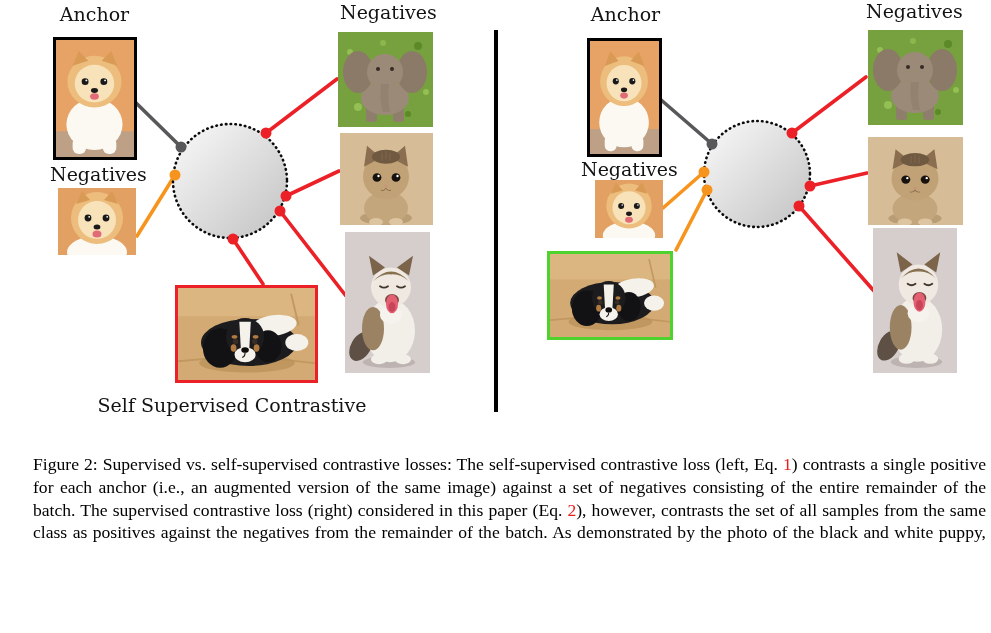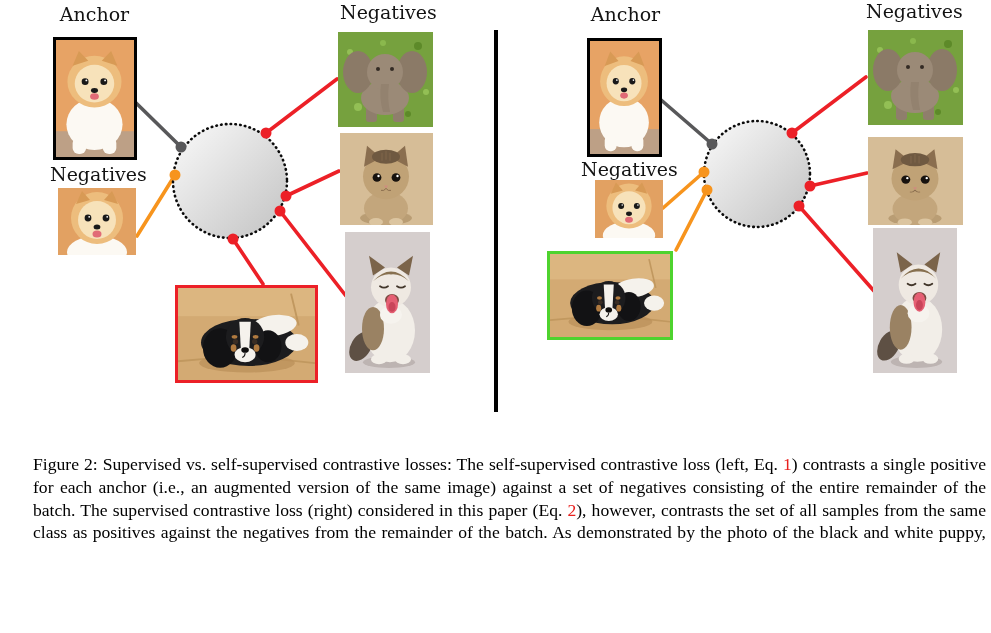--- a/index.html
+++ b/index.html
@@ -232,20 +232,21 @@
     <svg viewBox="0 0 85 143" preserveAspectRatio="none">
         <use href="#sym-kitten-white"></use>
       </svg>
   </div>
   <div class="img frame-red" style="left:175px;top:285px;width:143px;height:98px;">
     <svg viewBox="0 0 143 98" preserveAspectRatio="none">
         <use href="#sym-puppy"></use>
       </svg>
   </div>
 
+  <div class="label panel-caption" style="left:92px;top:394px;width:280px;">Self Supervised Contrastive</div>
 
   <div class="divider"></div>
 
   <div class="label diag-label" style="left:573px;top:3px;width:105px;">Anchor</div>
   <div class="img frame-black" style="left:587px;top:38px;width:75px;height:119px;">
     <svg viewBox="0 0 75 118" preserveAspectRatio="none">
         <use href="#sym-pom"></use>
       </svg>
   </div>
 

